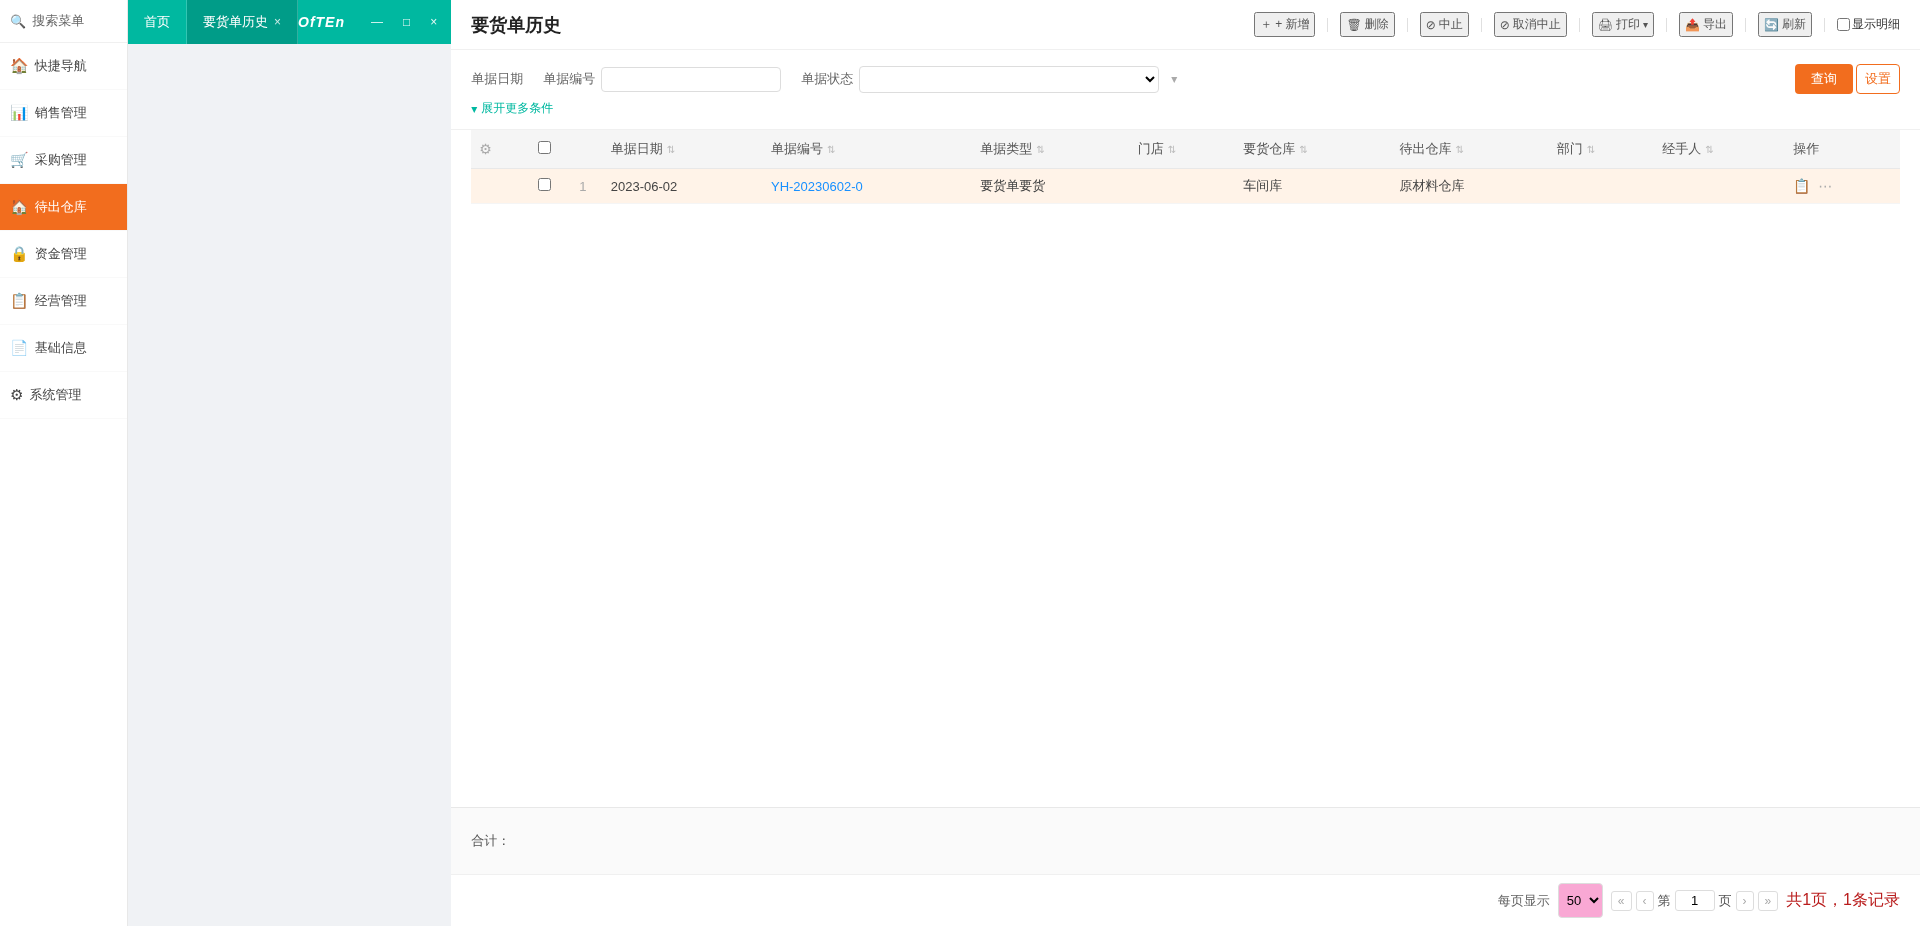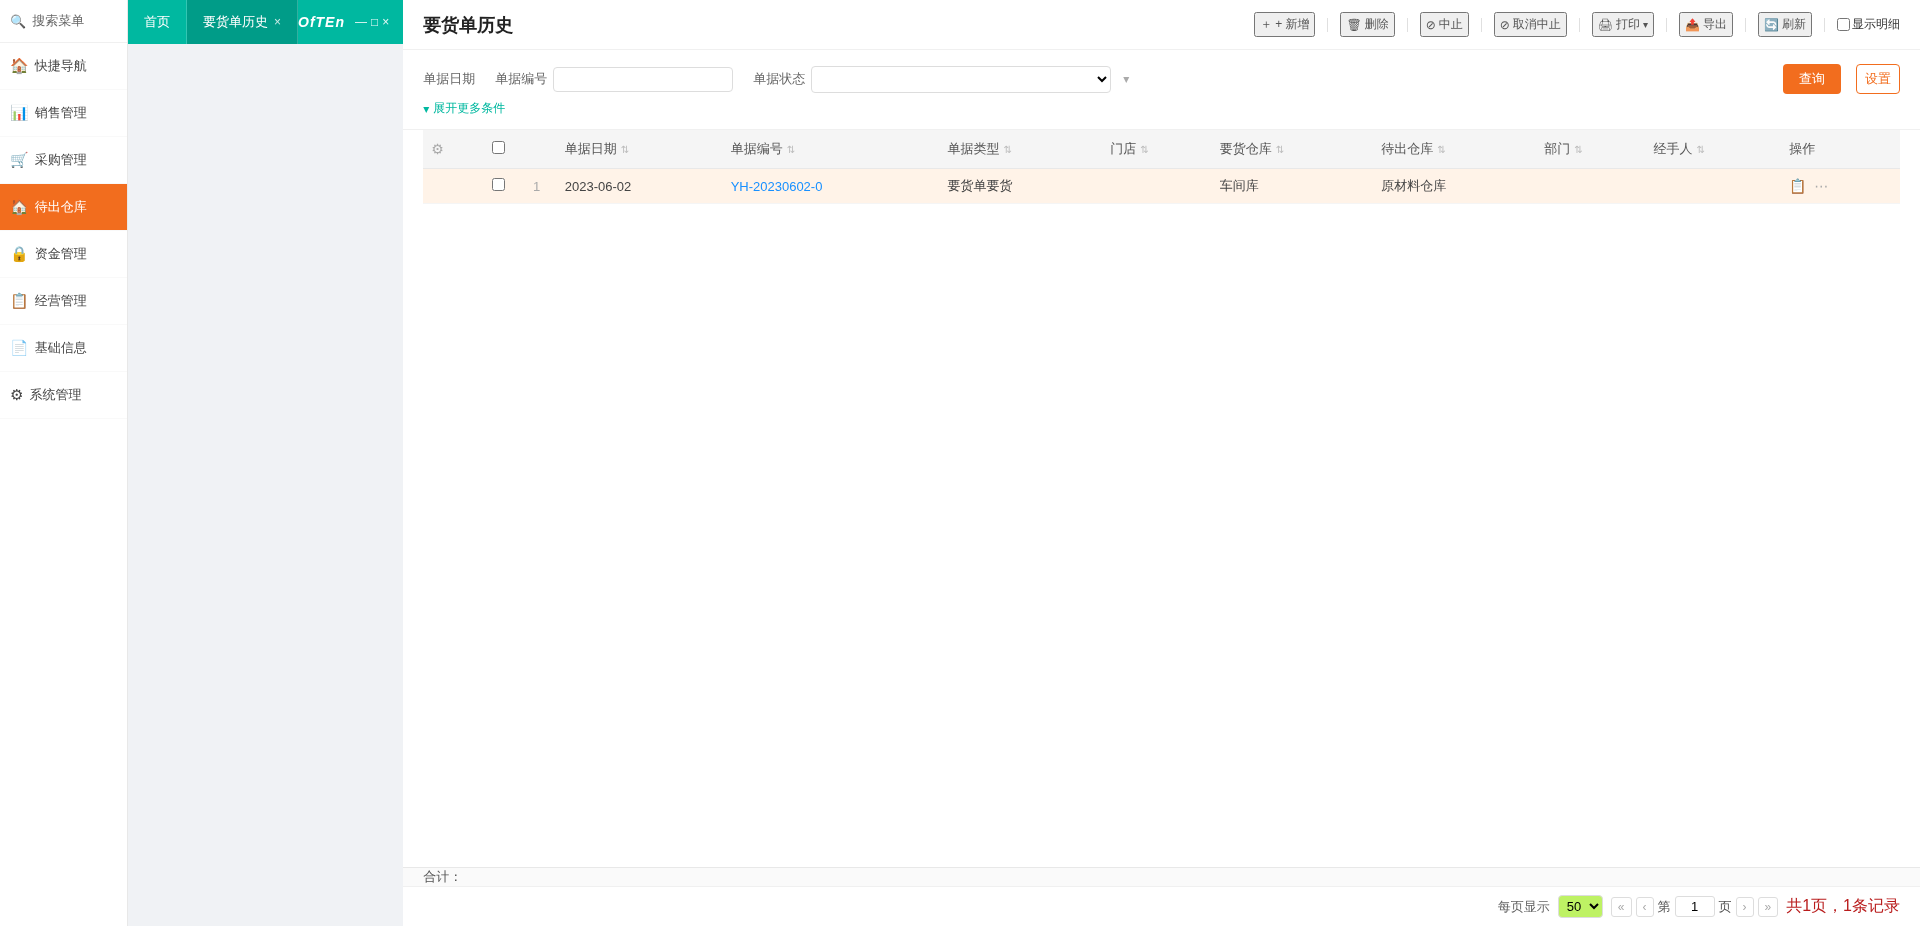--- a/index.html
+++ b/index.html
@@ -83,21 +83,21 @@
       margin-left: 6px;
       opacity: 0.8;
       cursor: pointer;
       font-size: 12px;
     }
     .topbar-spacer { flex: 1; }
     .topbar-right {
       display: flex;
       align-items: center;
       padding-right: 12px;
-      gap: 0;
+      gap: 16px;
       font-size: 12px;
       color: #fff;
     }
     .topbar-btn {
       cursor: pointer;
       opacity: 0.9;
       padding: 0 2px;
     }
     .topbar-brand {
       font-size: 14px;
@@ -265,21 +265,21 @@
     tbody td { padding: 8px 8px; color: #444; white-space: nowrap; }
     tbody td a { color: #1890ff; text-decoration: none; }
     .table-settings-icon { color: #aaa; font-size: 14px; cursor: pointer; }
     .op-icon { color: #aaa; font-size: 14px; cursor: pointer; margin-right: 4px; }
     .checkbox-col { width: 36px; text-align: center; }
     .num-col { width: 40px; text-align: center; color: #aaa; }
 
     
     .table-footer {
       border-top: 1px solid #e8e8e8;
-      padding: 0 20px;
+      padding: 24px 20px;
       font-size: 13px;
       color: #555;
       background: #fafafa;
       flex-shrink: 0;
       display: flex;
       align-items: center;
     }
 
     
     .pagination {
@@ -290,23 +290,23 @@
       font-size: 13px;
       color: #555;
       border-top: 1px solid #f0f0f0;
       gap: 8px;
       flex-shrink: 0;
     }
     .page-size-label { color: #666; }
     .page-size-select {
       border: 1px solid #ddd;
       border-radius: 4px;
-      padding: 2px 4px;
-      font-size: 13px;
-      background: #bef264;
+      padding: 8px 4px;
+      font-size: 13px;
+      background: #f9a8d4;
     }
     .page-nav {
       display: flex;
       align-items: center;
       gap: 4px;
     }
     .page-nav-btn {
       padding: 2px 6px;
       cursor: pointer;
       color: #aaa;
@@ -452,21 +452,21 @@
         </div>
 
         <div class="filter-group" style="flex:1;">
           <span class="filter-label">单据状态</span>
           <select class="filter-select" style="flex:1;max-width:300px;">
             <option value=""></option>
           </select>
           <span style="margin-left:6px;color:#aaa;font-size:12px;">▾</span>
         </div>
 
-        <div style="display:flex;gap:15px;margin-left:auto;">
+        <div style="display:flex;gap:3px;margin-left:auto;">
           <button class="btn-primary">查询</button>
           <button class="btn-default">设置</button>
         </div>
       </div>
       <div class="expand-more">
         <span>▾</span>
         <span>展开更多条件</span>
       </div>
     </div>
 

